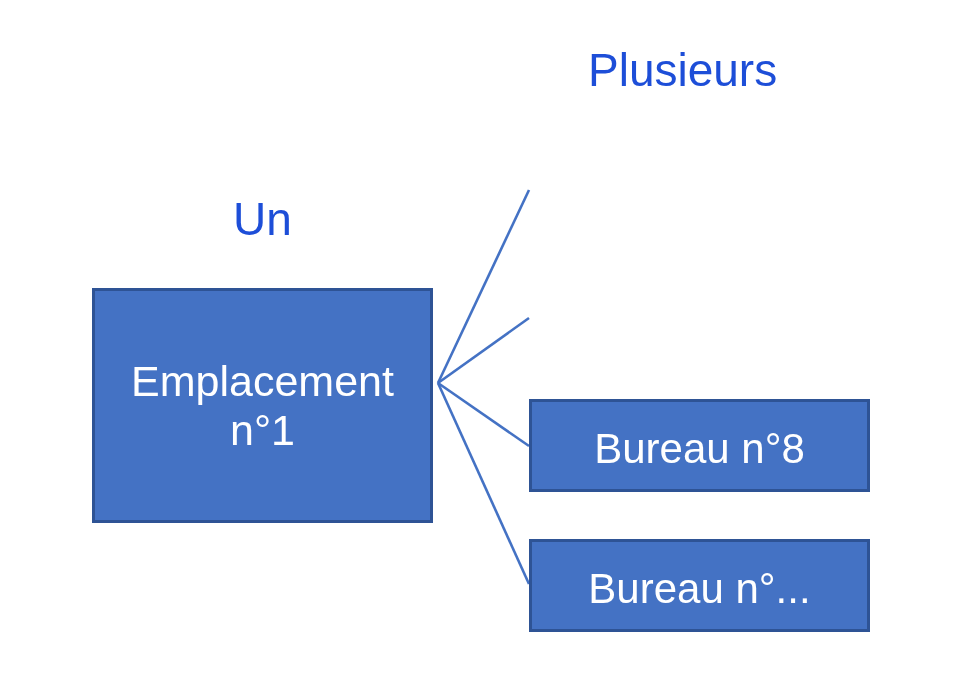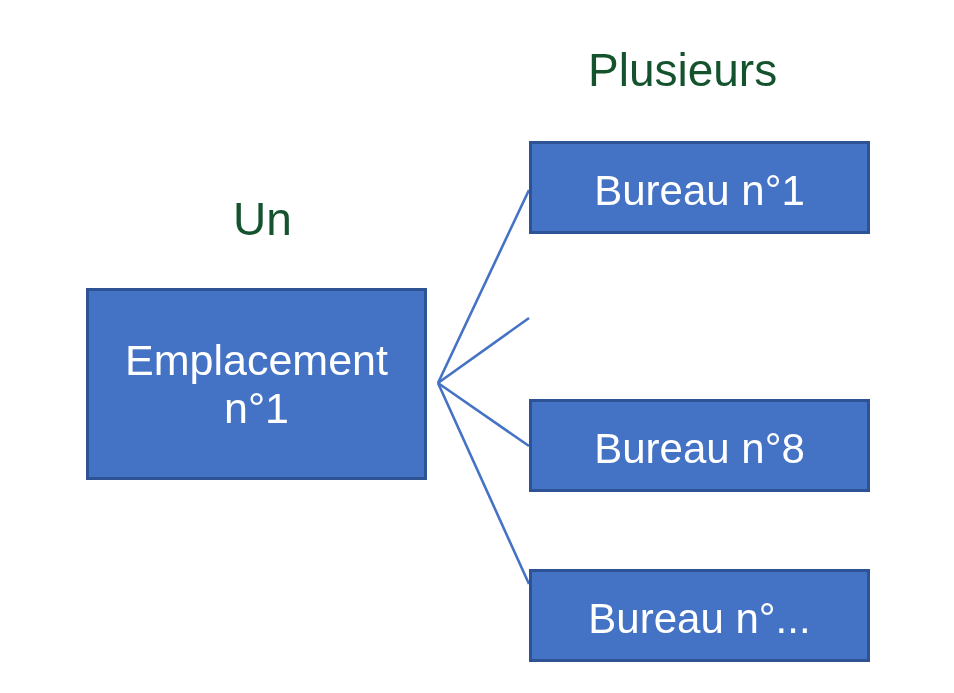--- a/index.html
+++ b/index.html
@@ -34,43 +34,43 @@
     align-items: center;
     justify-content: center;
     color: #ffffff;
     font-family: "Liberation Sans", sans-serif;
     font-weight: 400;
     line-height: 1.12;
     text-align: center;
     white-space: pre-line;
   }
   #source-box {
-    left: 86px;
+    left: 92px;
     top: 288px;
     width: 341px;
-    height: 192px;
+    height: 235px;
     font-size: 43px;
     padding: 0 6px;
   }
   .target-box {
     left: 529px;
     width: 341px;
     height: 93px;
     font-size: 42px;
     justify-content: center;
     padding-top: 6px;
   }
   #target-box-0 { top: 141px; }
   #target-box-1 { top: 271px; }
   #target-box-2 { top: 399px; }
-  #target-box-3 { top: 569px; }
+  #target-box-3 { top: 539px; }
 
   .caption {
     position: absolute;
-    color: #14532d;
+    color: #1d4ed8;
     font-family: "Liberation Sans", sans-serif;
     font-weight: 400;
     font-size: 46px;
     line-height: 1;
     white-space: nowrap;
   }
   #caption-un {
     left: 233px;
     top: 196px;
   }
@@ -91,20 +91,19 @@
     <line x1="438" y1="383" x2="529" y2="584" stroke="#4472C4" stroke-width="2.6"></line>
   </svg>
 
   <div class="caption" id="caption-un">Un</div>
 
   <div class="caption" id="caption-plusieurs">Plusieurs</div>
 
   <div class="node-box" id="source-box">Emplacement
 n°1</div>
 
-  <div class="node-box target-box" id="target-box-0">Bureau n°1</div>
 
 
   <div class="node-box target-box" id="target-box-2">Bureau n°8</div>
 
   <div class="node-box target-box" id="target-box-3">Bureau n°...</div>
 
 </div>
 
 </body></html>

